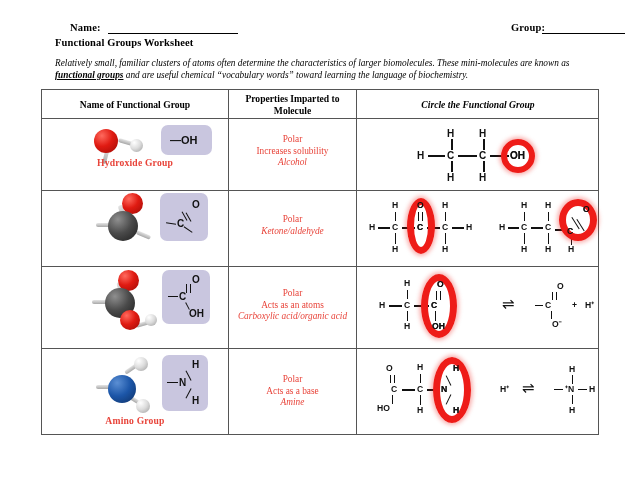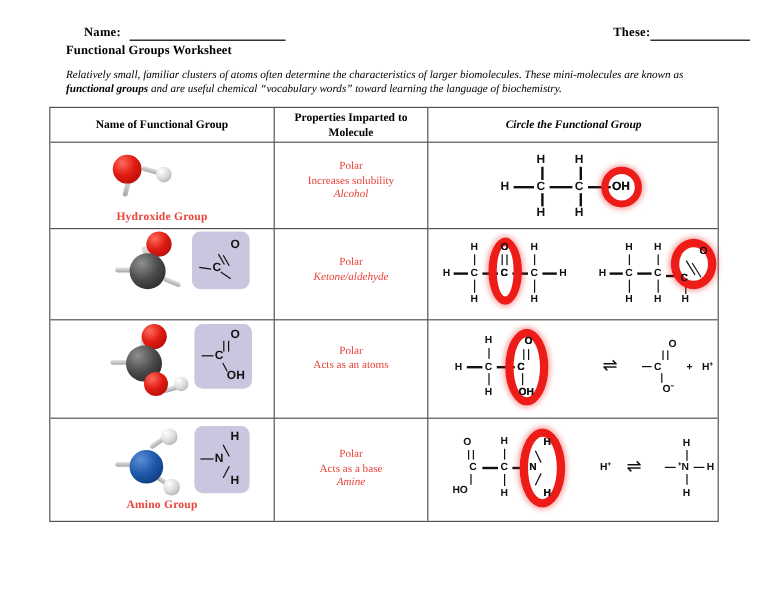--- a/index.html
+++ b/index.html
@@ -15,21 +15,21 @@
 
   
   .hdr-row{position:absolute;left:70px;top:22px;width:540px;height:16px;}
   .name-lbl{position:absolute;left:0;top:0;font-size:10.5px;font-weight:bold;letter-spacing:.2px;}
   .name-line{position:absolute;left:38px;top:11px;width:130px;border-bottom:1.4px solid #000;}
   .date-lbl{position:absolute;left:441px;top:0;font-size:10.5px;font-weight:bold;letter-spacing:.2px;}
   .date-line{position:absolute;left:472px;top:11px;width:83px;border-bottom:1.4px solid #000;}
   .wsheet-title{position:absolute;left:55px;top:37px;font-size:10.5px;font-weight:bold;letter-spacing:.1px;}
 
   .intro{position:absolute;left:55px;top:57px;width:540px;font-size:9.3px;font-style:italic;line-height:12.2px;}
-  .intro b{font-weight:bold;font-style:italic;}
+  .intro b{font-weight:bold;font-style:italic;text-decoration:underline;}
 
   
   .tbl{position:absolute;left:41px;top:89px;width:558px;height:346px;border:1.3px solid #555;box-sizing:border-box;}
   .vline{position:absolute;top:0;bottom:0;width:1.3px;background:#555;}
   .hline{position:absolute;left:0;right:0;height:1.3px;background:#555;}
 
   .th{position:absolute;text-align:center;font-size:9.6px;font-weight:bold;line-height:11.5px;}
   .th.ital{font-style:italic;}
 
   
@@ -64,21 +64,21 @@
   .eqm{position:absolute;font-family:"Liberation Serif",serif;font-size:15px;color:#111;}
 </style>
 </head>
 <body>
 
 <div class="page">
 
   <div class="hdr-row">
     <span class="name-lbl">Name:</span>
     <span class="name-line"></span>
-    <span class="date-lbl">These:</span>
+    <span class="date-lbl">Group:</span>
     <span class="date-line"></span>
   </div>
   <div class="wsheet-title">Functional Groups Worksheet</div>
 
   <div class="intro"><span>Relatively small, familiar clusters of atoms often determine the characteristics of larger biomolecules.  These mini-molecules are known as </span><b>functional groups</b><span> and are useful chemical “vocabulary words” toward learning the language of biochemistry.</span></div>
 
   <div class="tbl">
 
     <div class="vline" style="left:186px;"></div>
     <div class="vline" style="left:314px;"></div>
@@ -92,21 +92,24 @@
     <div class="th ital" style="left:315px;top:9px;width:242px;">Circle the Functional Group</div>
     <div class="th" style="left:187px;top:3px;width:127px;">Properties Imparted to Molecule</div>
 
     <div class="c1" style="left:0;top:29px;width:186px;height:71px;">
       <div class="mol" style="left:50px;top:6px;width:60px;height:44px;">
         <div class="stick" style="left:26px;top:16px;width:22px;height:4px;transform:rotate(16deg);"></div>
         <div class="stick" style="left:12px;top:22px;width:4px;height:17px;transform:rotate(14deg);"></div>
         <div class="atom red" style="left:2px;top:4px;width:24px;height:24px;"></div>
         <div class="atom white" style="left:38px;top:14px;width:13px;height:13px;"></div>
       </div>
-      <div class="grp-name" style="top:56px;">Hydroxide Group</div>
+      <div class="inset" style="left:119px;top:6px;width:51px;height:30px;">
+        <div class="ct lg" style="left:9px;top:10px;">—OH</div>
+      </div>
+      <div class="grp-name" style="top:38px;">Hydroxide Group</div>
     </div>
 
     <div class="props" style="left:187px;top:44px;width:127px;">
       <div>Polar</div>
       <div>Increases solubility</div>
       <div class="it">Alcohol</div>
     </div>
 
     <div class="c3" style="left:315px;top:29px;width:242px;height:71px;">
       <div style="position:absolute;left:60px;top:8px;width:130px;height:56px;">
@@ -230,20 +233,21 @@
         <div class="ct" style="left:27px;top:39px;">OH</div>
         <div class="bond" style="left:24px;top:14px;width:1.4px;height:9px;"></div>
         <div class="bond" style="left:28px;top:14px;width:1.4px;height:9px;"></div>
         <div class="bond" style="left:6px;top:26px;width:10px;height:1.4px;"></div>
         <div class="bond" style="left:25px;top:32px;width:1.4px;height:8px;transform:rotate(-28deg);"></div>
       </div>
     </div>
     <div class="props" style="left:187px;top:198px;width:127px;">
       <div>Polar</div>
       <div>Acts as an atoms</div>
+      <div class="it">Carboxylic acid/organic acid</div>
     </div>
     <div class="c3" style="left:315px;top:177px;width:242px;height:81px;">
 
       <div style="position:absolute;left:22px;top:8px;width:110px;height:64px;">
         <div class="ct sm" style="left:0px;top:26px;">H</div>
         <div class="ct sm" style="left:25px;top:26px;">C</div>
         <div class="ct sm" style="left:52px;top:26px;">C</div>
         <div class="ct sm" style="left:58px;top:5px;">O</div>
         <div class="ct sm" style="left:53px;top:47px;">OH</div>
         <div class="ct sm" style="left:25px;top:4px;">H</div>

